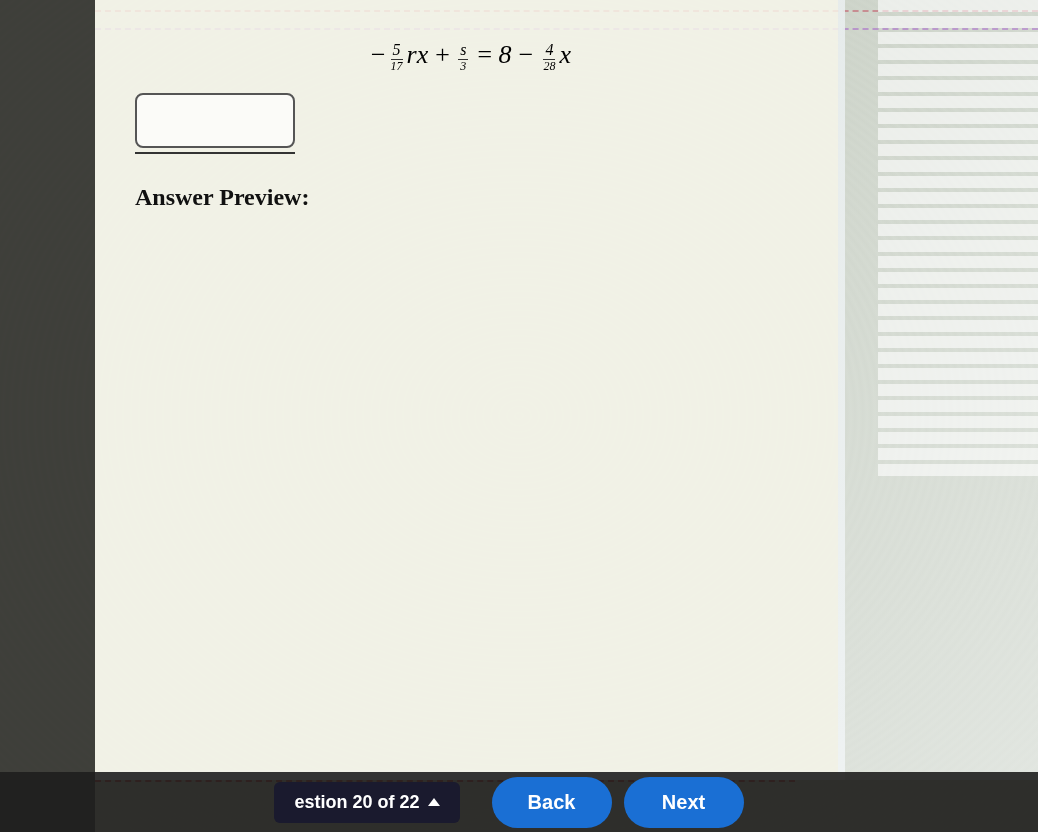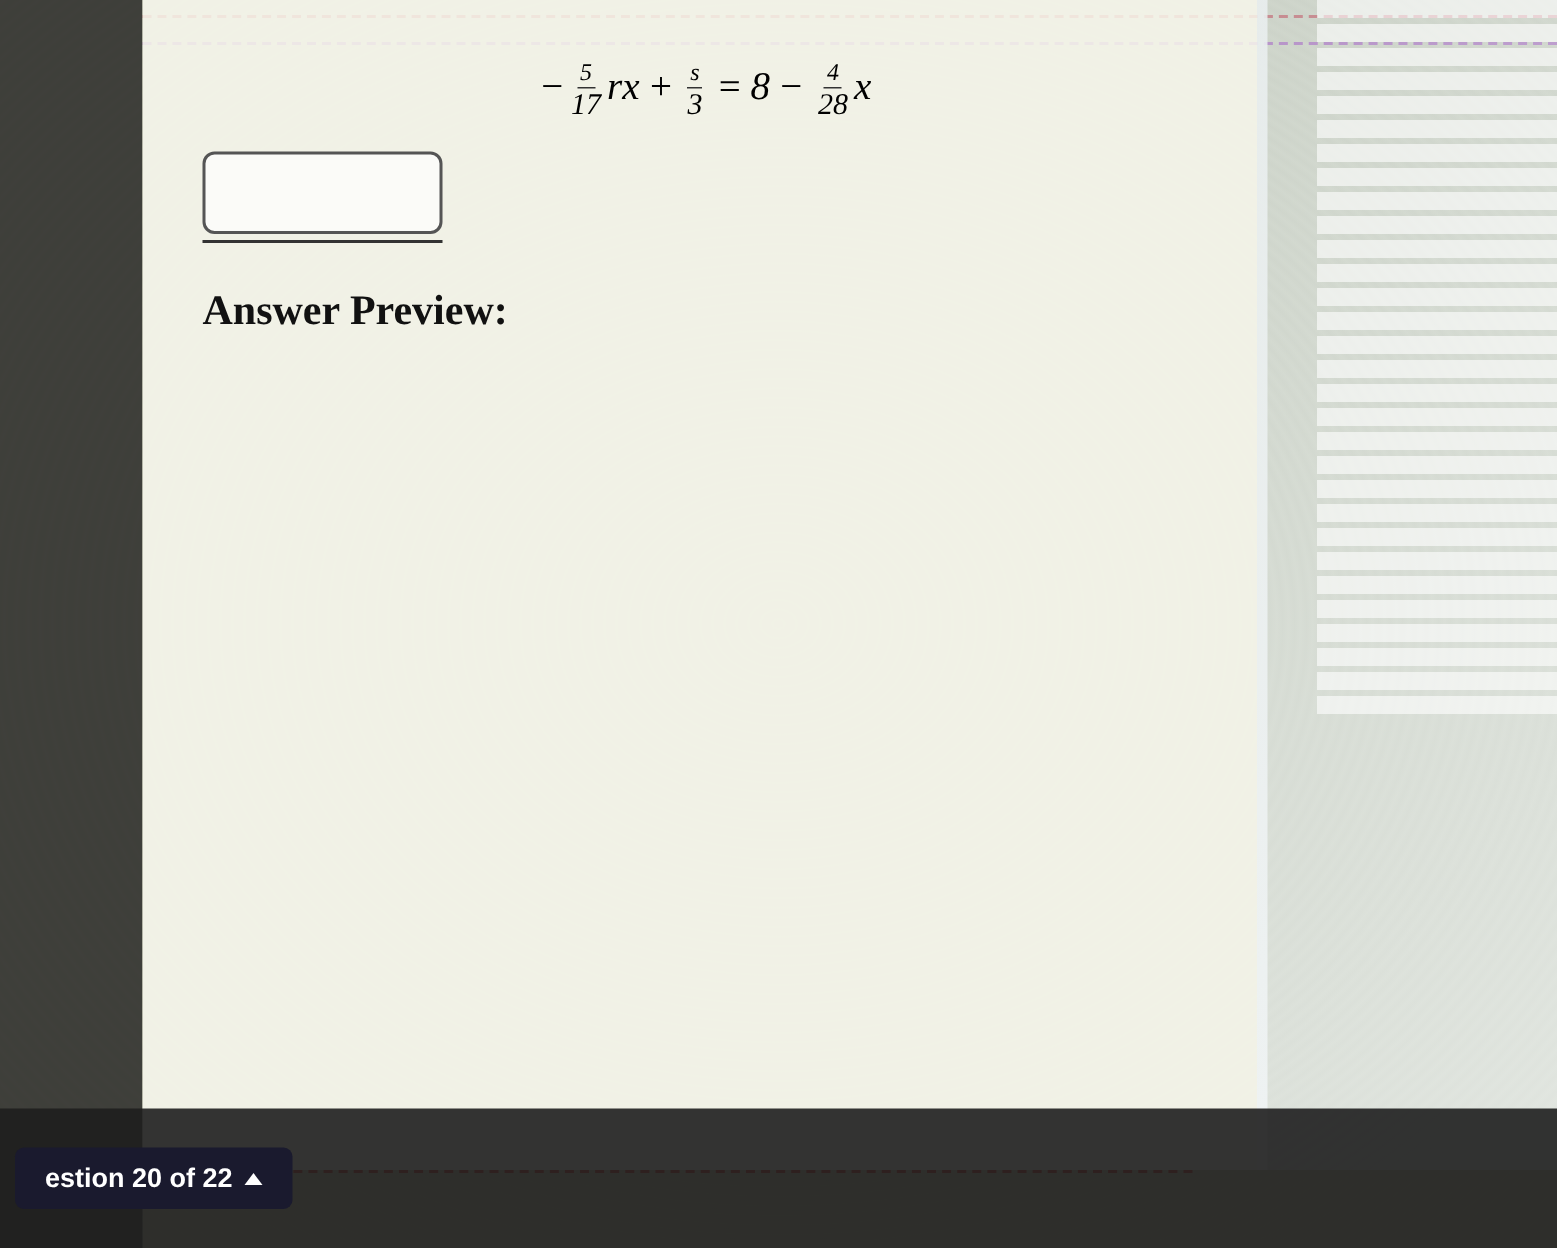--- a/index.html
+++ b/index.html
@@ -74,21 +74,21 @@
     }
 
     .fraction .numerator {
       border-bottom: 1.5px solid #333;
       padding: 0 2px;
       font-size: 16px;
     }
 
     .fraction .denominator {
       padding: 0 2px;
-      font-size: 20px;
+      font-size: 12px;
     }
 
     .problem-text {
       font-size: 19px;
       line-height: 1.5;
       color: #111;
       margin-bottom: 30px;
       font-family: Georgia, serif;
     }
 
@@ -105,38 +105,38 @@
       display: block;
     }
 
     .answer-underline {
       width: 160px;
       border-bottom: 2px solid #333;
       margin-top: 4px;
     }
 
     .answer-preview-label {
-      font-size: 28px;
+      font-size: 24px;
       font-weight: bold;
       color: #111;
       margin-top: 20px;
       font-family: Georgia, serif;
     }
 
     
     .bottom-bar {
       position: absolute;
       bottom: 0;
       left: 0;
       width: 1038px;
-      height: 93px;
+      height: 60px;
       background: rgba(30,30,30,0.9);
       display: flex;
       align-items: center;
-      justify-content: space-between;
+      justify-content: center;
       padding: 0 30px 0 10px;
       gap: 32px;
     }
 
     .question-counter {
       background: #1a1a2e;
       color: #fff;
       font-size: 18px;
       font-weight: bold;
       font-family: Arial, sans-serif;
@@ -282,13 +282,17 @@
   </div>
 </div>
 
 <div class="bottom-dashed"></div>
 
 <div class="bottom-bar">
   <div class="question-counter">
     <span>estion 20 of 22</span>
     <span class="chevron-up"></span>
   </div>
+  <div class="nav-buttons">
+    <button class="nav-btn">Back</button>
+    <button class="nav-btn">Next</button>
+  </div>
 </div>
 
 </body></html>

